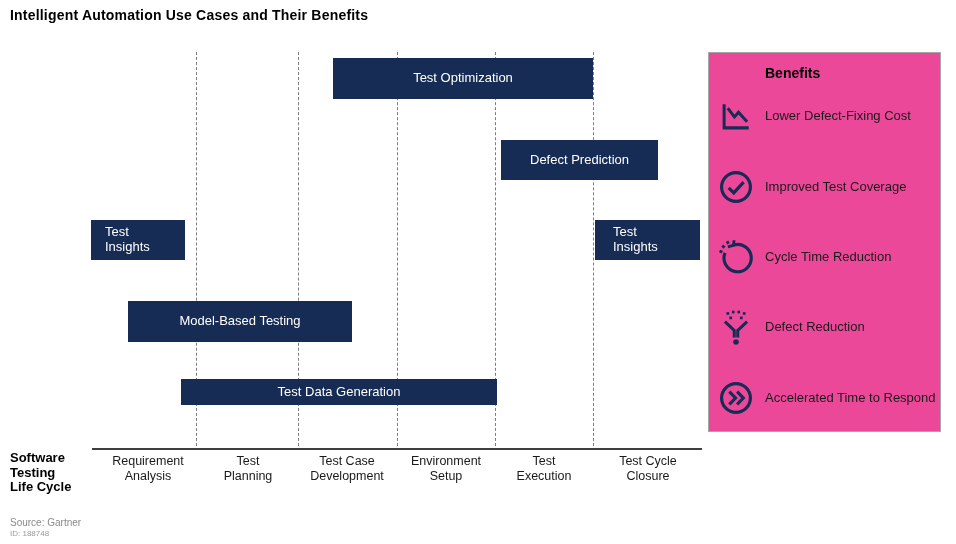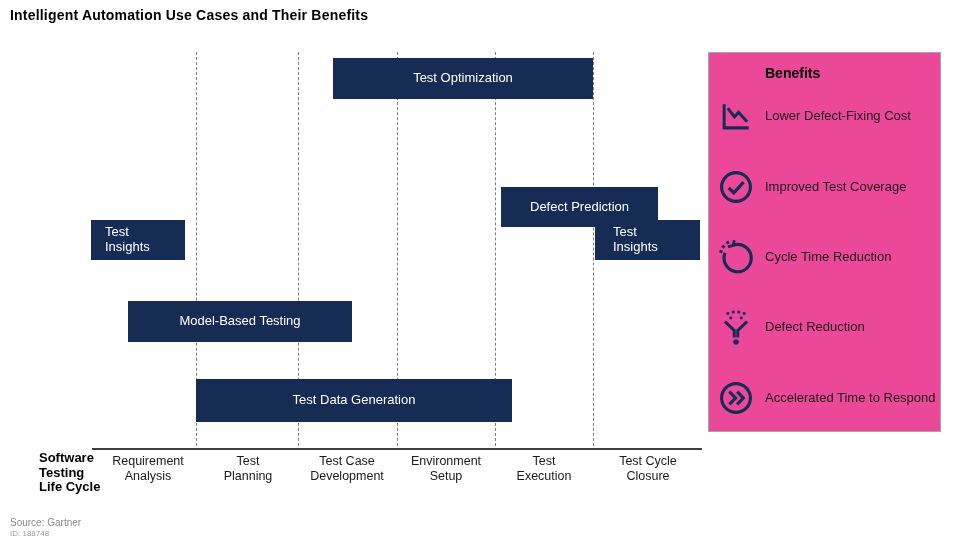--- a/index.html
+++ b/index.html
@@ -17,35 +17,35 @@
     border-left:1px dashed #7d7d7d;
   }
   .d1{left:196px}.d2{left:298px}.d3{left:397px}.d4{left:495px}.d5{left:593px}
   
   .bar{
     position:absolute;background:#162c54;color:#ffffff;
     display:flex;align-items:center;justify-content:center;
     font-size:13px;line-height:1.15;white-space:pre-line;z-index:2;
   }
   .bar-opt{left:333px;top:58px;width:260px;height:41px;}
-  .bar-def{left:501px;top:140px;width:157px;height:40px;margin-top:47px;}
+  .bar-def{left:501px;top:140px;width:157px;height:40px;}
   .bar-ins-l{left:91px;top:220px;width:94px;height:40px;padding:0 14px;box-sizing:border-box;}
   .bar-ins-r{left:595px;top:220px;width:105px;height:40px;padding:0 18px;box-sizing:border-box;}
   .bar-mbt{left:128px;top:301px;width:224px;height:41px;}
-  .bar-tdg{left:196px;top:379px;width:316px;height:43px;}
+  .bar-tdg{left:181px;top:379px;width:316px;height:26px;}
   
   .axis-line{position:absolute;left:92px;top:448px;width:610px;height:2px;background:#3f3f3f;}
   .stage-label{
     position:absolute;top:454px;width:104px;text-align:center;font-size:12.5px;
     line-height:1.18;color:#1a1a1a;white-space:pre-line;
   }
   .s1{left:96px}.s2{left:196px}.s3{left:295px}.s4{left:394px}.s5{left:492px}.s6{left:596px}
   .axis-title{
     position:absolute;left:10px;top:451px;font-size:13px;font-weight:700;color:#000;
-    line-height:1.12;white-space:pre-line;margin-left:29px;
+    line-height:1.12;white-space:pre-line;
   }
   
   .panel{
     position:absolute;left:708px;top:52px;width:233px;height:380px;
     border:1px solid #a6a6a6;background:#ec4899;box-sizing:border-box;
   }
   .panel-header{position:absolute;left:56px;top:12px;font-size:14px;font-weight:700;color:#000;}
   .benefit-row{
     position:absolute;left:8px;right:4px;height:40px;
     display:flex;align-items:center;

